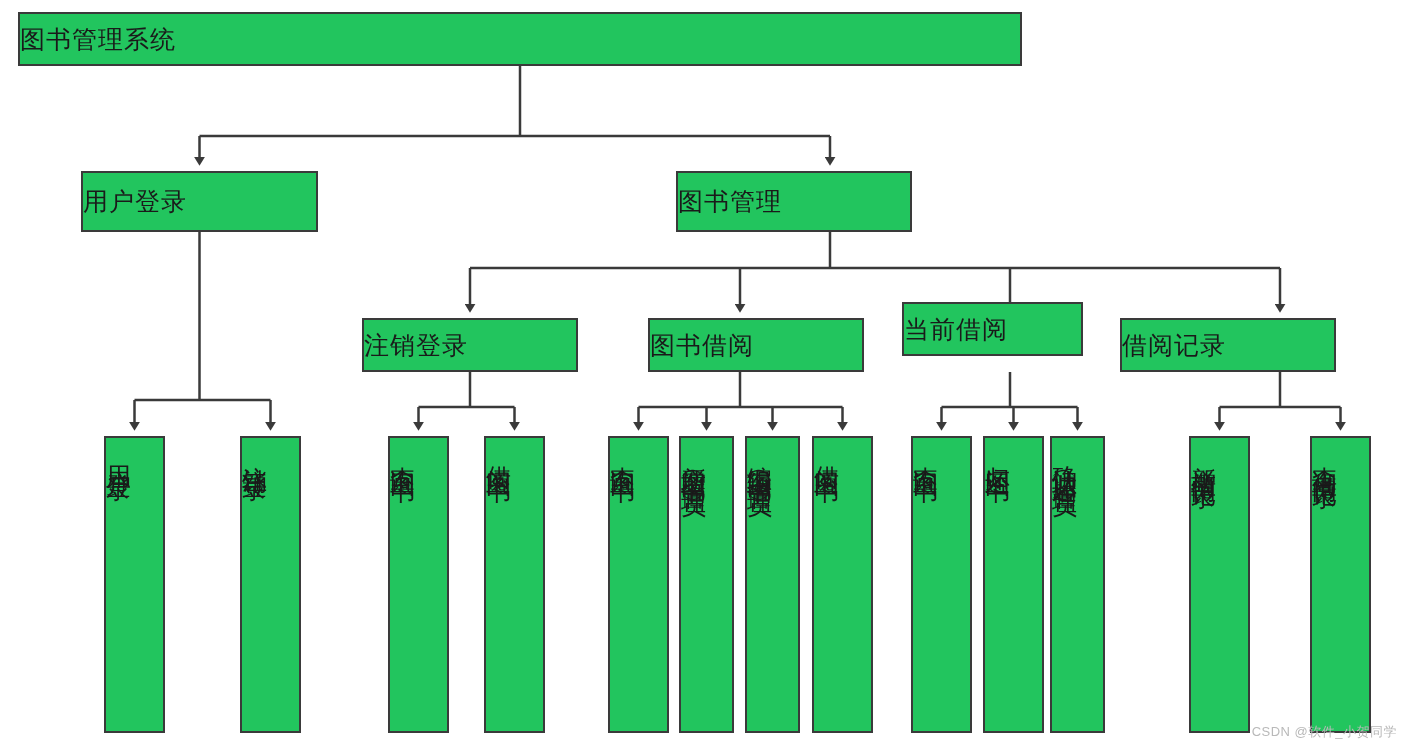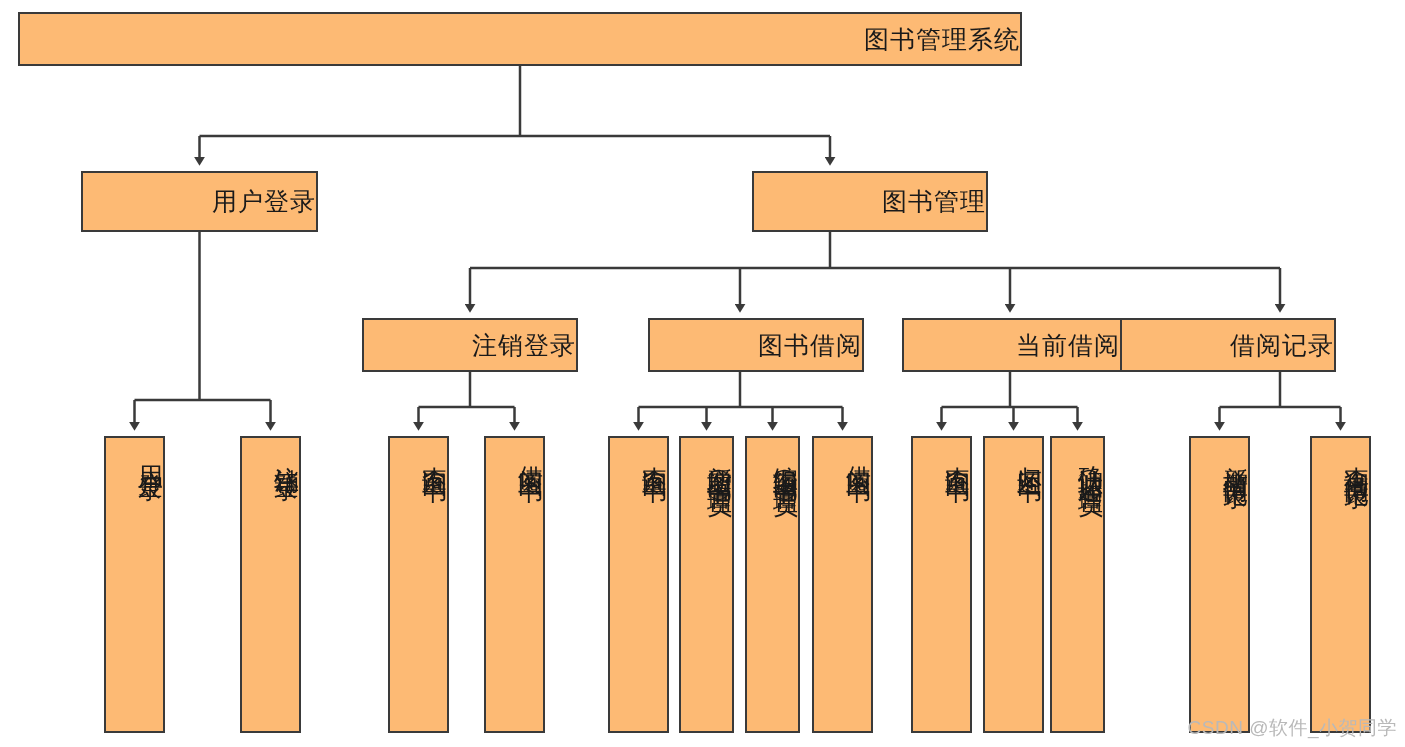--- a/index.html
+++ b/index.html
@@ -22,24 +22,24 @@
     left: 0;
     top: 0;
     width: 1405px;
     height: 747px;
     pointer-events: none;
   }
   .node {
     position: absolute;
     box-sizing: border-box;
     border: 2.5px solid #3a3a3a;
-    background: #fdba74;
+    background: #22c55e;
     display: flex;
     align-items: center;
-    justify-content: flex-end;
+    justify-content: flex-start;
     color: #1a1a1a;
   }
   .node.horiz {
     font-size: 25px;
     letter-spacing: 1px;
   }
   .node.vert {
     font-size: 25px;
     padding-top: 8px;
     align-items: flex-start;
@@ -48,21 +48,21 @@
     writing-mode: vertical-rl;
     text-orientation: upright;
     letter-spacing: 4px;
     line-height: 1;
     display: block;
   }
   .watermark {
     position: absolute;
     right: 8px;
     bottom: 6px;
-    font-size: 19px;
+    font-size: 13px;
     color: #b9b9b9;
     white-space: nowrap;
     letter-spacing: 0.5px;
     margin-top: 24px;
   }
 </style>
 </head>
 <body>
 
 <div id="canvas">
@@ -110,30 +110,30 @@
       </g>
   </svg>
 
   <div id="nodes-layer">
       <div class="node horiz" style="left: 18px; top: 12px; width: 1004px; height: 54px;">
         <span class="htext">图书管理系统</span>
       </div>
       <div class="node horiz" style="left: 81px; top: 171px; width: 237px; height: 61px;">
         <span class="htext">用户登录</span>
       </div>
-      <div class="node horiz" style="left: 752px; top: 171px; width: 236px; height: 61px;">
+      <div class="node horiz" style="left: 676px; top: 171px; width: 236px; height: 61px;">
         <span class="htext">图书管理</span>
       </div>
       <div class="node horiz" style="left: 362px; top: 318px; width: 216px; height: 54px;">
         <span class="htext">注销登录</span>
       </div>
       <div class="node horiz" style="left: 632px; top: 318px; width: 216px; height: 54px; margin-left: 16px;">
         <span class="htext">图书借阅</span>
       </div>
-      <div class="node horiz" style="left: 902px; top: 318px; width: 220px; height: 54px;">
+      <div class="node horiz" style="left: 902px; top: 302px; width: 181px; height: 54px;">
         <span class="htext">当前借阅</span>
       </div>
       <div class="node horiz" style="left: 1120px; top: 318px; width: 216px; height: 54px;">
         <span class="htext">借阅记录</span>
       </div>
       <div class="node vert" style="left: 104px; top: 436px; width: 61px; height: 297px;">
         <span class="vtext">用户登录</span>
       </div>
       <div class="node vert" style="left: 240px; top: 436px; width: 61px; height: 297px;">
         <span class="vtext">注销登录</span>

